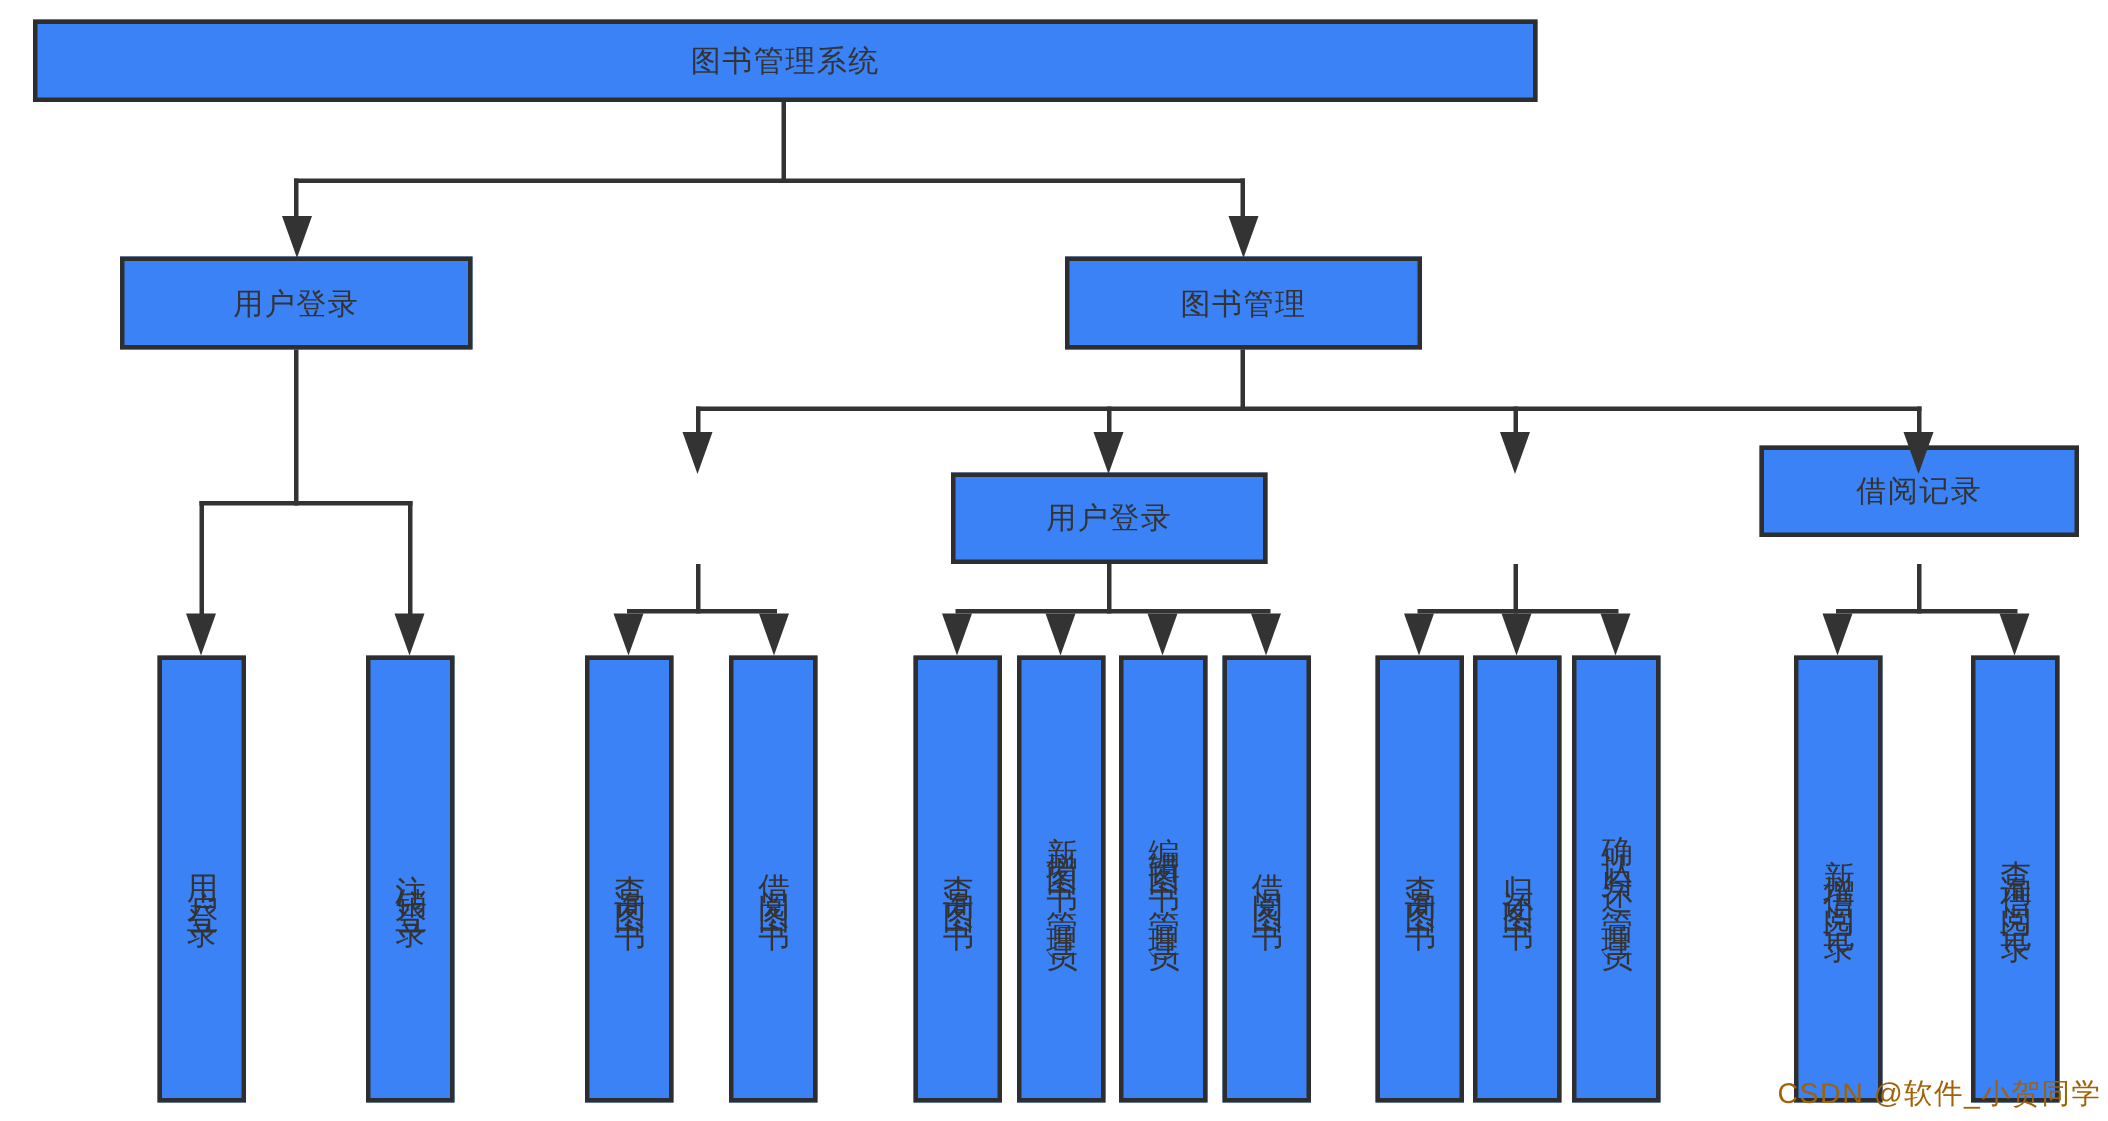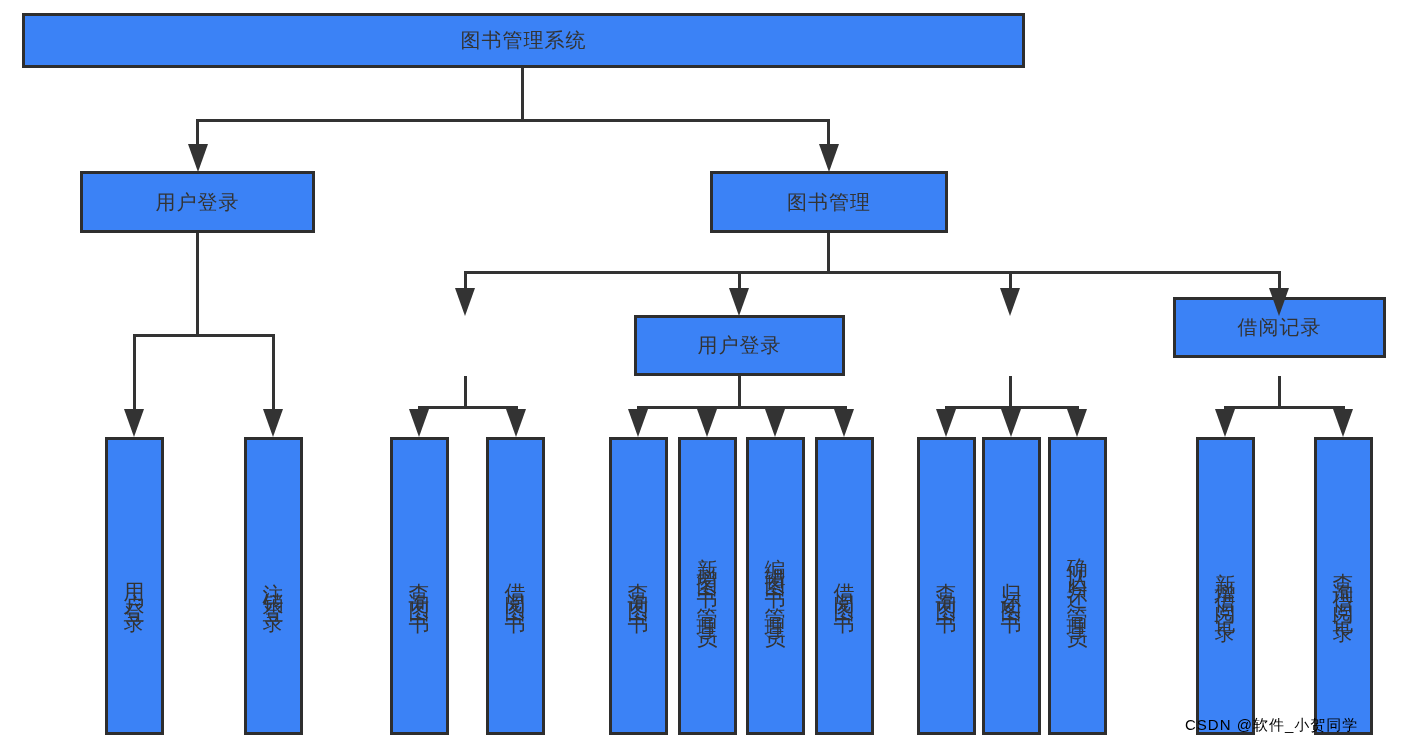--- a/index.html
+++ b/index.html
@@ -17,21 +17,21 @@
     font-size:21px;letter-spacing:10px;line-height:1;
   }
   .ln{position:absolute;background:#333333;}
   .arr{
     position:absolute;width:0;height:0;
     border-left:10px solid transparent;border-right:10px solid transparent;
     border-top:28px solid #333333;
   }
   .watermark{
     position:absolute;left:1185px;top:716px;z-index:5;
-    font-size:15px;color:#000000;letter-spacing:1px;white-space:nowrap;
+    font-size:19px;color:#a16207;letter-spacing:1px;white-space:nowrap;
   }
 </style>
 </head>
 <body>
 
 <div id="canvas">
 
   <div class="node hl" style="left:22px;top:13px;width:1003px;height:55px">图书管理系统</div>
 
   <div class="node hl" style="left:80px;top:171px;width:235px;height:62px">用户登录</div>

